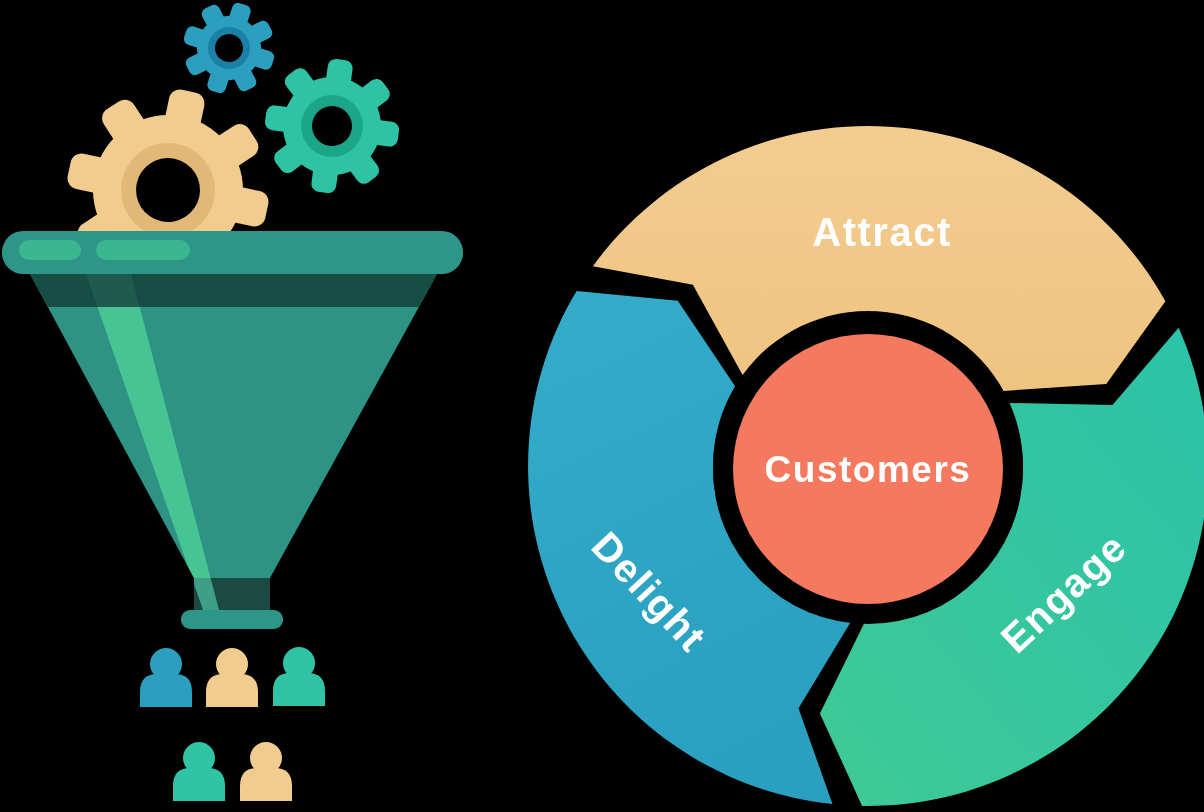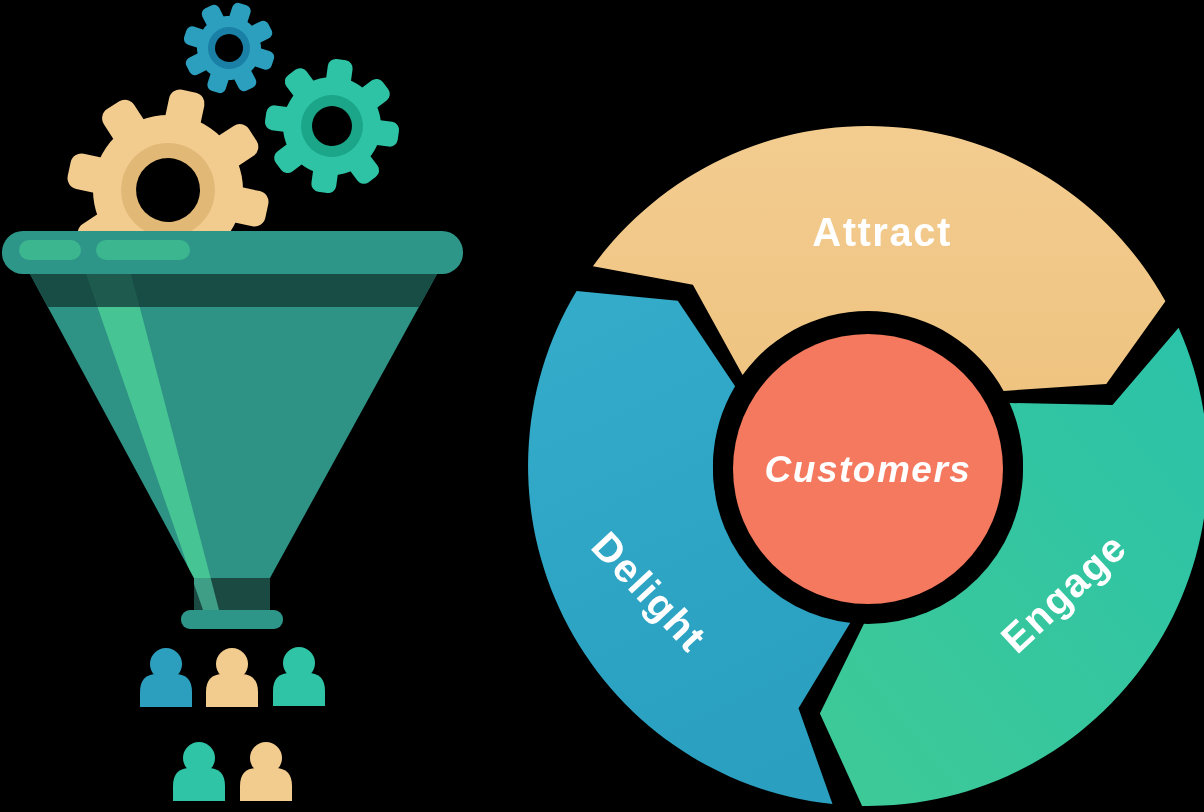--- a/index.html
+++ b/index.html
@@ -14,21 +14,21 @@
   svg.art{position:absolute;left:0;top:0;width:1204px;height:812px;display:block;}
   .fw-label{
     position:absolute;
     color:#ffffff;
     font-weight:600;
     letter-spacing:1.5px;
     white-space:nowrap;
     transform:translate(-50%,-50%) rotate(var(--rot,0deg));
   }
   .lbl-attract{left:882px;top:232px;font-size:40px;--rot:0deg;}
-  .lbl-customers{left:868px;top:470px;font-size:37px;font-style:italic;}
+  .lbl-customers{left:868px;top:470px;font-size:37px;}
   .lbl-engage{left:1064px;top:593px;font-size:40px;--rot:-43deg;}
   .lbl-delight{left:649px;top:592px;font-size:40px;--rot:47deg;}
 </style>
 </head>
 <body>
 
 <div class="stage">
 
   <svg class="art" viewBox="0 0 1204 812">
     <defs>

